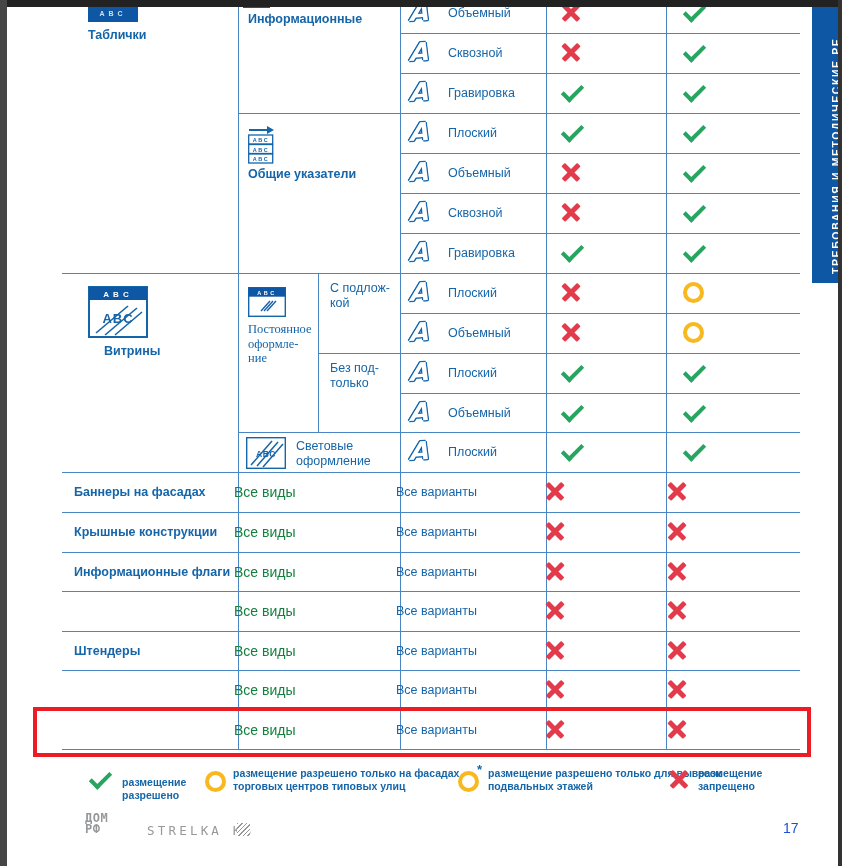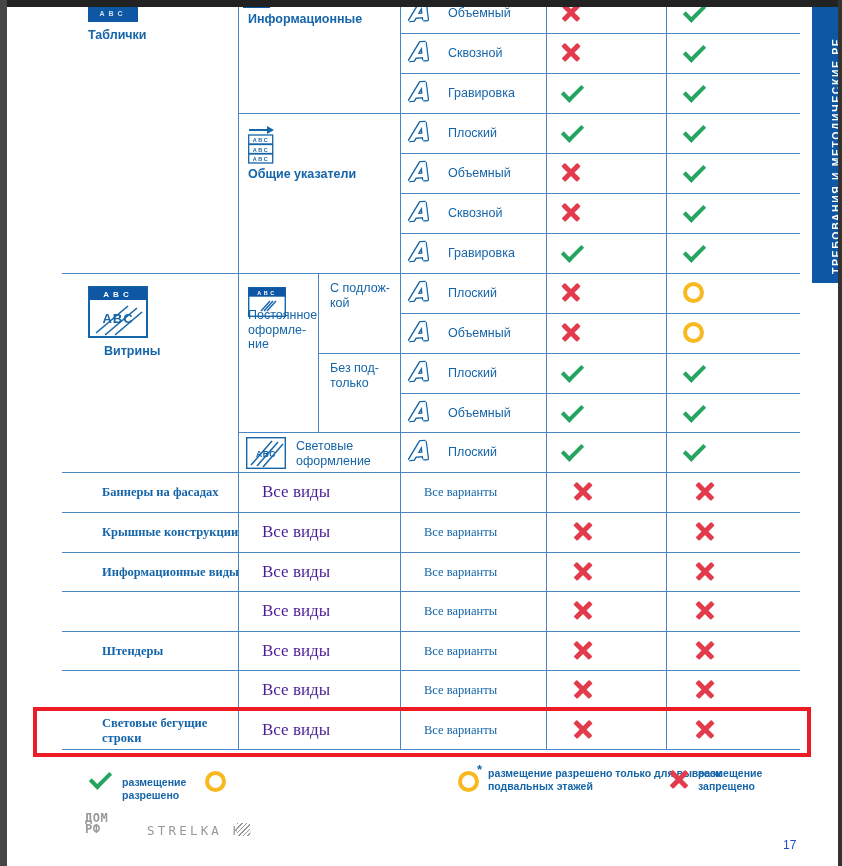--- a/index.html
+++ b/index.html
@@ -30,43 +30,43 @@
   .m1{left:158px;} .m2{left:280px;}
   [data-mark="check"]::before{content:"";position:absolute;left:4px;top:6px;width:17px;height:8px;
       border-left:4px solid #27a560;border-bottom:4px solid #27a560;transform:rotate(-45deg);}
   [data-mark="cross"]::before,[data-mark="cross"]::after{content:"";position:absolute;left:2px;top:11px;
       width:22px;height:4.5px;background:#e23c4c;border-radius:1px;}
   [data-mark="cross"]::before{transform:rotate(45deg);}
   [data-mark="cross"]::after{transform:rotate(-45deg);}
   [data-mark="circle"]::before{content:"";position:absolute;left:3px;top:3px;width:13px;height:13px;
       border:4.5px solid #f8b81f;border-radius:50%;}
   
-  .brow{position:absolute;left:76px;width:738px;height:40px;z-index:2;font-family:Liberation Serif, serif;}
+  .brow{position:absolute;left:48px;width:738px;height:40px;z-index:2;}
   .bcat{position:absolute;left:26px;top:50%;transform:translateY(-50%);width:165px;
       font-weight:bold;font-size:12.5px;line-height:14.5px;color:#1565a9;}
   .bcat span{display:block;}
-  .bkinds{position:absolute;left:186px;top:50%;transform:translateY(-50%);font-size:17px;color:#4c1d95;}
+  .bkinds{position:absolute;left:186px;top:50%;transform:translateY(-50%);font-size:14px;color:#15803d;}
   .bvars{position:absolute;left:348px;top:50%;transform:translateY(-50%);font-size:12.5px;color:#1565a9;}
   .bm1{left:494px;top:50%;transform:translateY(-50%);}
   .bm2{left:616px;top:50%;transform:translateY(-50%);}
   
   .hi-rect{position:absolute;left:33px;top:707px;width:770px;height:42px;border:4px solid #ed1c24;z-index:7;}
   
   .leg-text{position:absolute;font-weight:bold;font-size:10.5px;line-height:13px;color:#1565a9;z-index:2;}
   .leg-mark{z-index:2;}
   .ast{position:absolute;font-weight:bold;font-size:13px;color:#1565a9;z-index:2;}
   
   .logo{position:absolute;left:85px;top:813px;color:#97989a;font:700 12px/11px "DejaVu Sans Mono",monospace;
       letter-spacing:.5px;z-index:2;}
   .logo span{display:block;}
   .brand{position:absolute;left:147px;top:823px;color:#97989a;font-size:12.5px;letter-spacing:3.2px;
       font-family:"DejaVu Sans Mono",monospace;z-index:2;}
   .hatch{position:absolute;left:237px;top:823px;width:13px;height:13px;z-index:2;
       background:repeating-linear-gradient(135deg,#97989a 0 1.3px,#fff 1.3px 3.2px);}
-  .pagenum{position:absolute;left:783px;top:820px;color:#1d4ed8;font-size:12px;z-index:2;margin-top:18px;}
+  .pagenum{position:absolute;left:783px;top:820px;color:#1d4ed8;font-size:14px;z-index:2;}
   
   .plate{position:absolute;left:88px;top:7px;width:50px;height:15px;background:#0d57a5;z-index:2;
       color:#cfe0f2;font-weight:bold;font-size:7px;letter-spacing:4px;text-align:center;line-height:13px;}
   .plate-cut{position:absolute;left:243px;top:0;width:27px;height:8px;background:#0d57a5;z-index:2;}
   .abslab{position:absolute;z-index:2;}
   svg text{font-family:"Liberation Sans",sans-serif;}
 </style>
 </head>
 <body>
 
@@ -128,21 +128,21 @@
   <div class="abslab cat" style="left:104px;top:344px;">Витрины</div>
 
   <svg class="abslab" style="left:248px;top:287px;" width="38" height="30" viewBox="0 0 38 30">
     <rect x="0.7" y="0.7" width="36.6" height="28.6" fill="#fff" stroke="#1565a9" stroke-width="1.4"></rect>
     <rect x="0.7" y="0.7" width="36.6" height="9" fill="#0d57a5"></rect>
     <text x="19" y="8" text-anchor="middle" font-size="5.5" font-weight="bold" fill="#fff" letter-spacing="2.5">ABC</text>
     <line x1="13" y1="24" x2="22" y2="14" stroke="#1565a9" stroke-width="1.4"></line>
     <line x1="16" y1="24" x2="25" y2="14" stroke="#1565a9" stroke-width="1.4"></line>
     <line x1="19" y1="24" x2="28" y2="14" stroke="#1565a9" stroke-width="1.4"></line>
   </svg>
-  <div class="abslab sub" style="left:248px;top:308px;line-height:14.5px;">
+  <div class="abslab sub" style="left:248px;top:322px;line-height:14.5px;font-family:Liberation Serif, serif;">
     <span style="display:block">Постоянное</span>
     <span style="display:block">оформле-</span>
     <span style="display:block">ние</span>
   </div>
   <div class="abslab sub" style="left:330px;top:281px;line-height:14.5px;">
     <span style="display:block">С подлож-</span>
     <span style="display:block">кой</span>
   </div>
   <div class="abslab sub" style="left:330px;top:361px;line-height:14.5px;">
     <span style="display:block">Без под-</span>
@@ -249,21 +249,21 @@
         <span>Крышные конструкции</span>
         <span></span>
       </div>
     <span class="bkinds">Все виды</span>
     <span class="bvars">Все варианты</span>
     <span class="mark bm1" data-mark="cross"></span>
     <span class="mark bm2" data-mark="cross"></span>
   </div>
   <div class="brow" style="top:552px">
     <div class="bcat">
-        <span>Информационные виды</span>
+        <span>Информационные флаги</span>
         <span></span>
       </div>
     <span class="bkinds">Все виды</span>
     <span class="bvars">Все варианты</span>
     <span class="mark bm1" data-mark="cross"></span>
     <span class="mark bm2" data-mark="cross"></span>
   </div>
   <div class="brow" style="top:591px">
     <span class="bkinds">Все виды</span>
     <span class="bvars">Все варианты</span>
@@ -280,35 +280,32 @@
     <span class="mark bm1" data-mark="cross"></span>
     <span class="mark bm2" data-mark="cross"></span>
   </div>
   <div class="brow" style="top:670px">
     <span class="bkinds">Все виды</span>
     <span class="bvars">Все варианты</span>
     <span class="mark bm1" data-mark="cross"></span>
     <span class="mark bm2" data-mark="cross"></span>
   </div>
   <div class="brow" style="top:710px">
-    <div class="bcat">
-        <span>Световые бегущие</span>
-        <span>строки</span>
-      </div>
     <span class="bkinds">Все виды</span>
     <span class="bvars">Все варианты</span>
     <span class="mark bm1" data-mark="cross"></span>
     <span class="mark bm2" data-mark="cross"></span>
   </div>
 
   <div class="hi-rect"></div>
 
   <span class="mark leg-mark" style="left:86px;top:766px;" data-mark="check"></span>
   <div class="leg-text" style="left:122px;top:776px;width:95px;">размещение разрешено</div>
   <span class="mark leg-mark" style="left:202px;top:768px;" data-mark="circle"></span>
+  <div class="leg-text" style="left:233px;top:767px;width:255px;">размещение разрешено только на фасадах торговых центров типовых улиц</div>
   <span class="mark leg-mark" style="left:455px;top:768px;" data-mark="circle"></span>
   <span class="ast" style="left:477px;top:762px;">*</span>
   <div class="leg-text" style="left:488px;top:767px;width:235px;">размещение разрешено только для вывесок подвальных этажей</div>
   <span class="mark leg-mark" style="left:666px;top:766px;" data-mark="cross"></span>
   <div class="leg-text" style="left:698px;top:767px;width:95px;">размещение запрещено</div>
 
   <div class="logo">
     <span>ДОМ</span>
     <span>РФ</span>
   </div>

